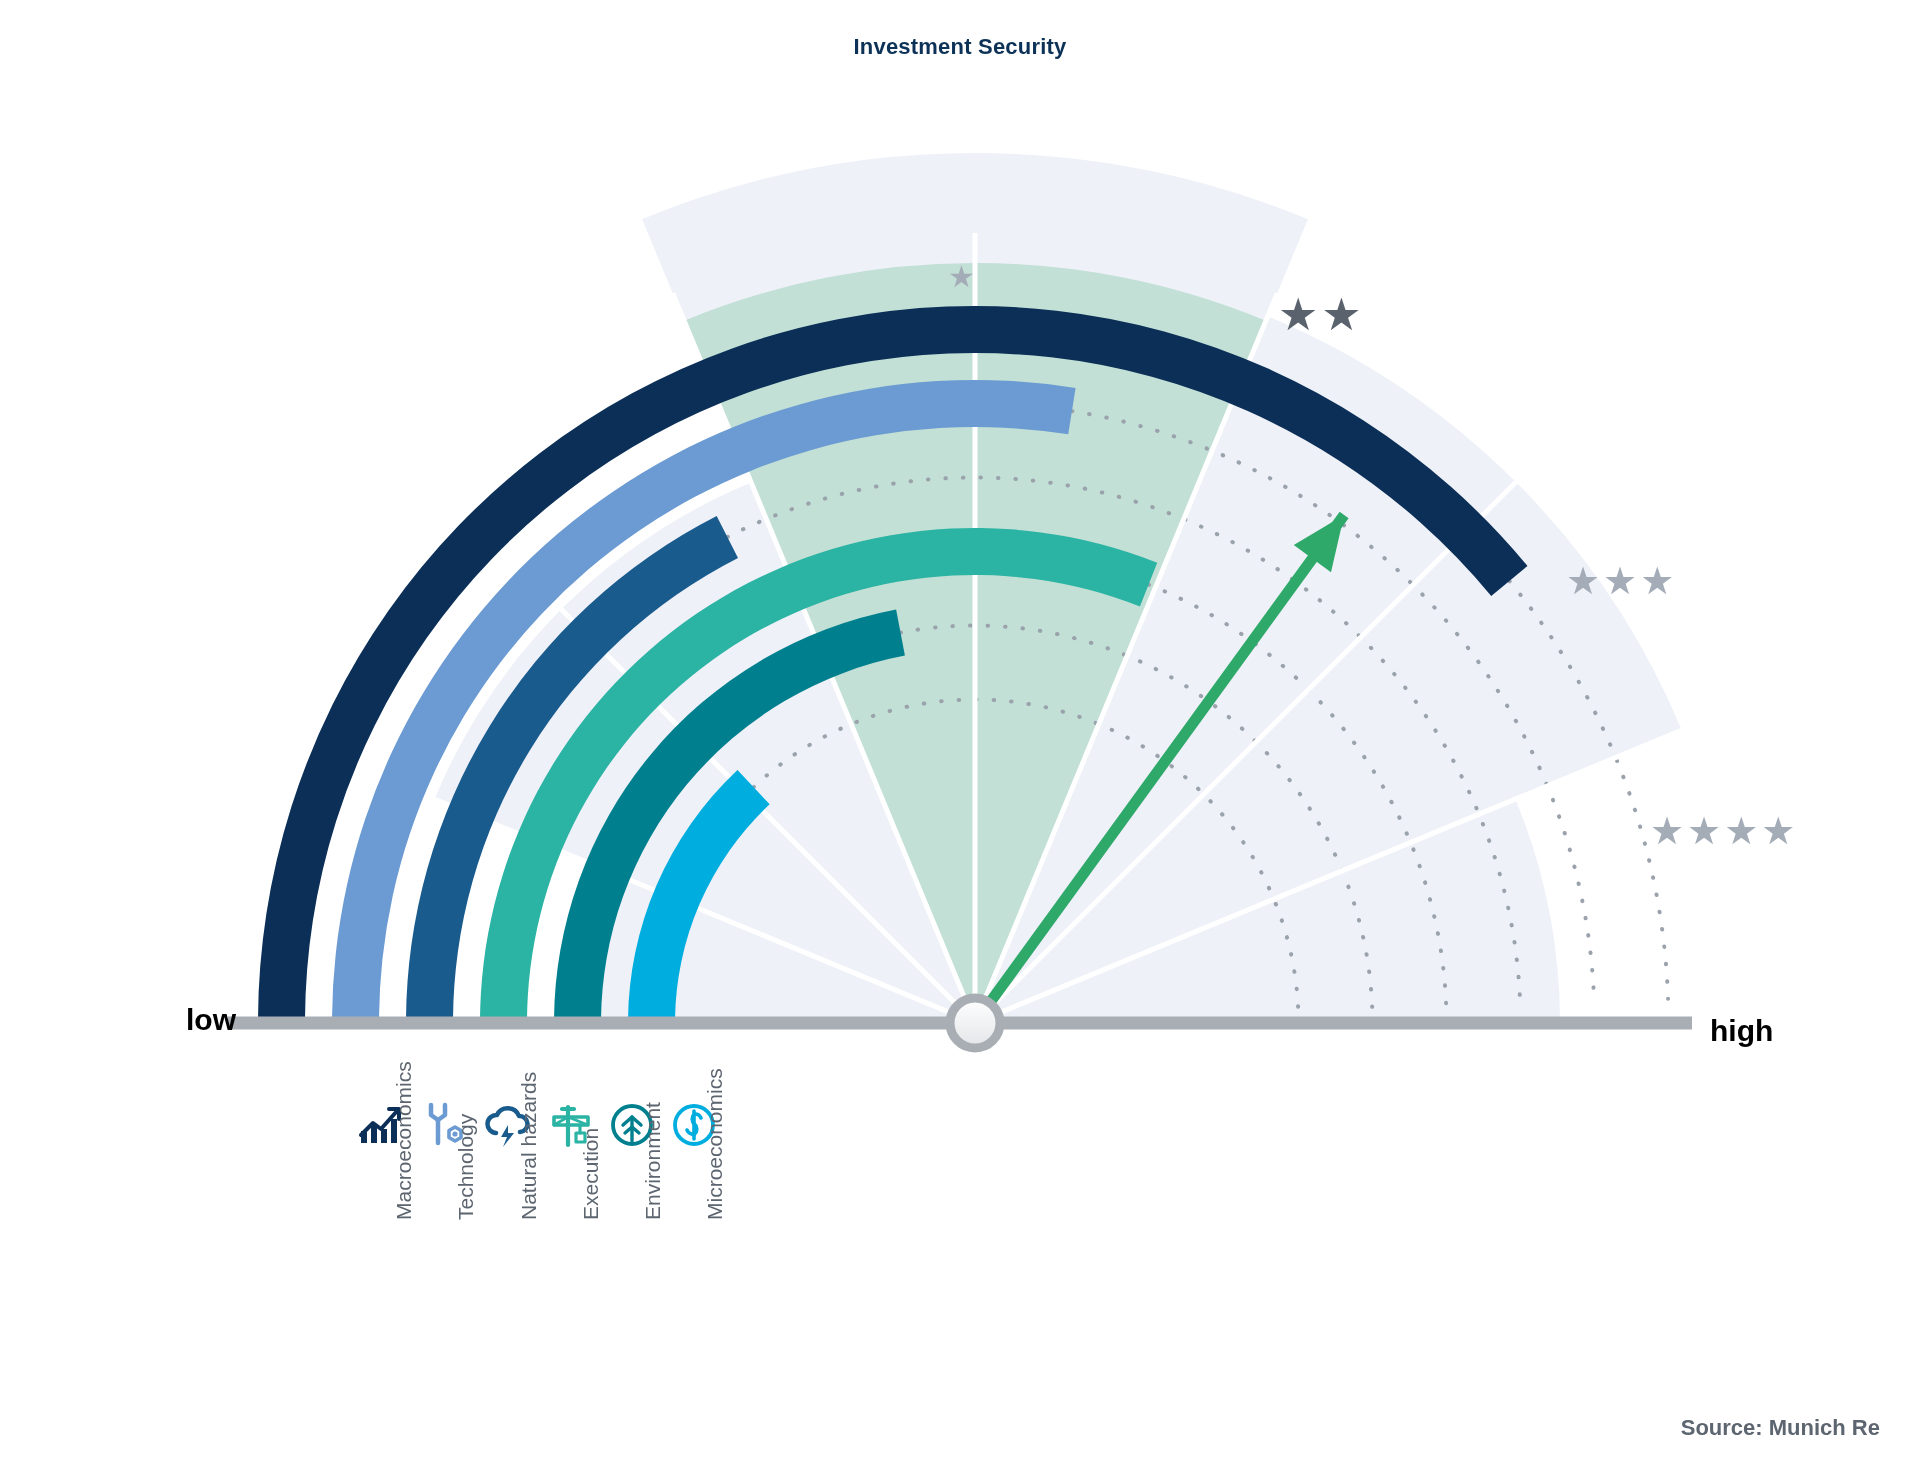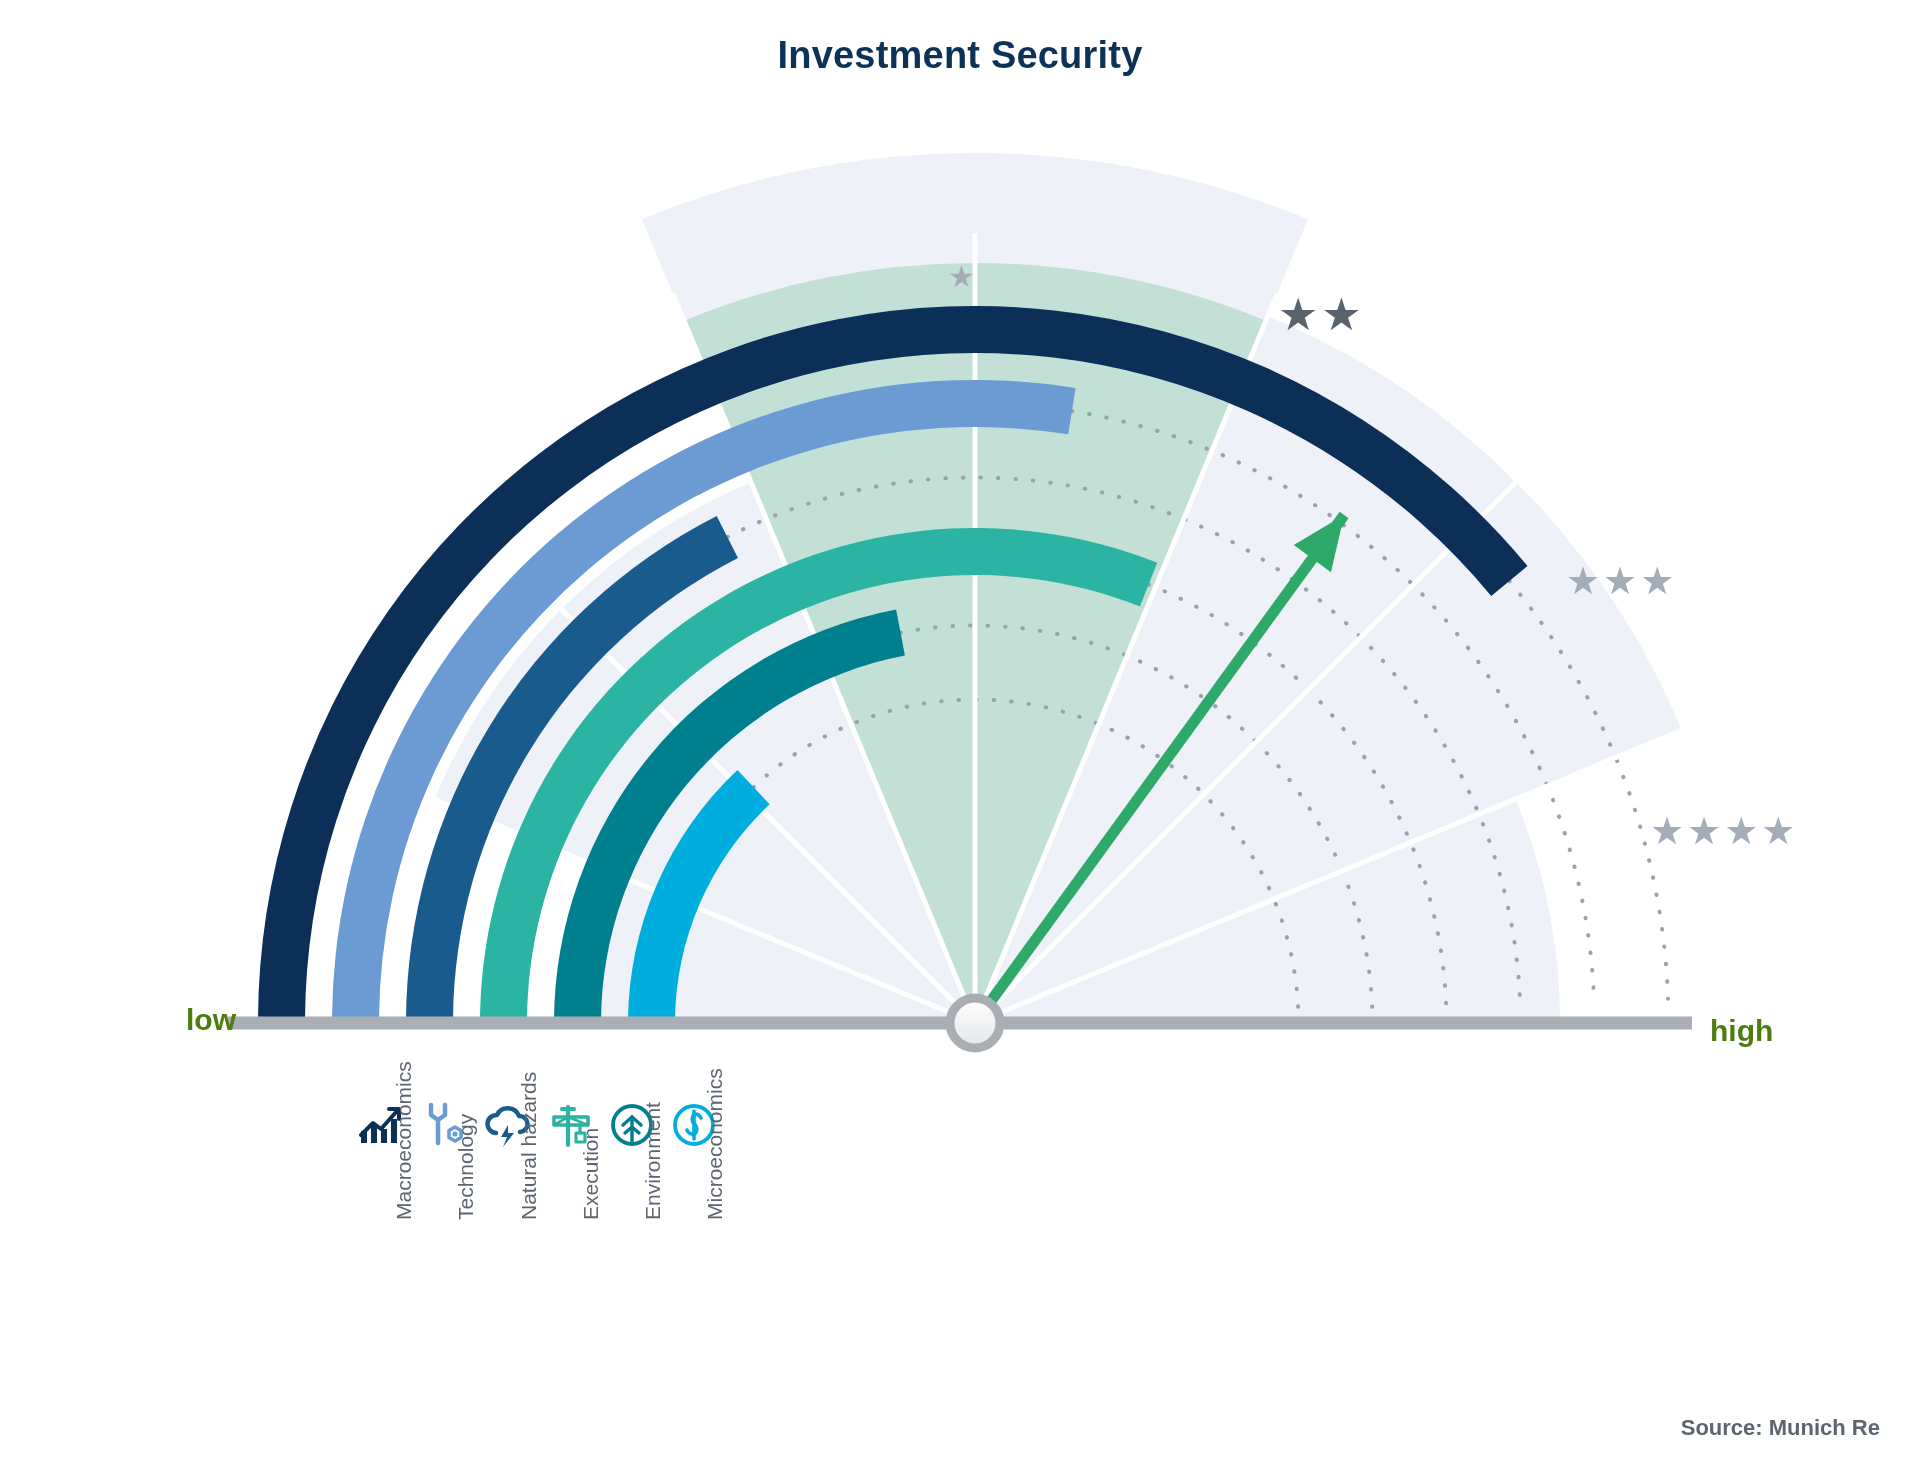--- a/index.html
+++ b/index.html
@@ -6,28 +6,28 @@
   body{
     width:1920px;height:1477px;
     background:#ffffff;
     font-family:"Liberation Sans", sans-serif;
     overflow:hidden;
     position:relative;
   }
   #chart-title{
     position:absolute;top:34px;left:0;width:1920px;
     text-align:center;
-    font-size:38px;font-weight:bold;color:#0d3257;
+    font-size:22px;font-weight:bold;color:#0d3257;
     letter-spacing:0.2px;
   }
   #gauge-wrap{position:absolute;left:0;top:0;width:1920px;height:1477px;}
   svg{display:block;}
   .axis-cap{
     position:absolute;
-    font-size:30px;font-weight:bold;color:#4d7c0f;text-align:right;
+    font-size:30px;font-weight:bold;color:#000000;text-align:right;
   }
   #label-low{left:186px;top:1003px;}
   #label-high{left:1710px;top:1014px;}
   #source-note{
     position:absolute;right:40px;top:1415px;
     font-size:22px;color:#5d6670;font-weight:bold;
   }
   .cat-label{
     position:absolute;
     font-size:21px;color:#5d6670;

